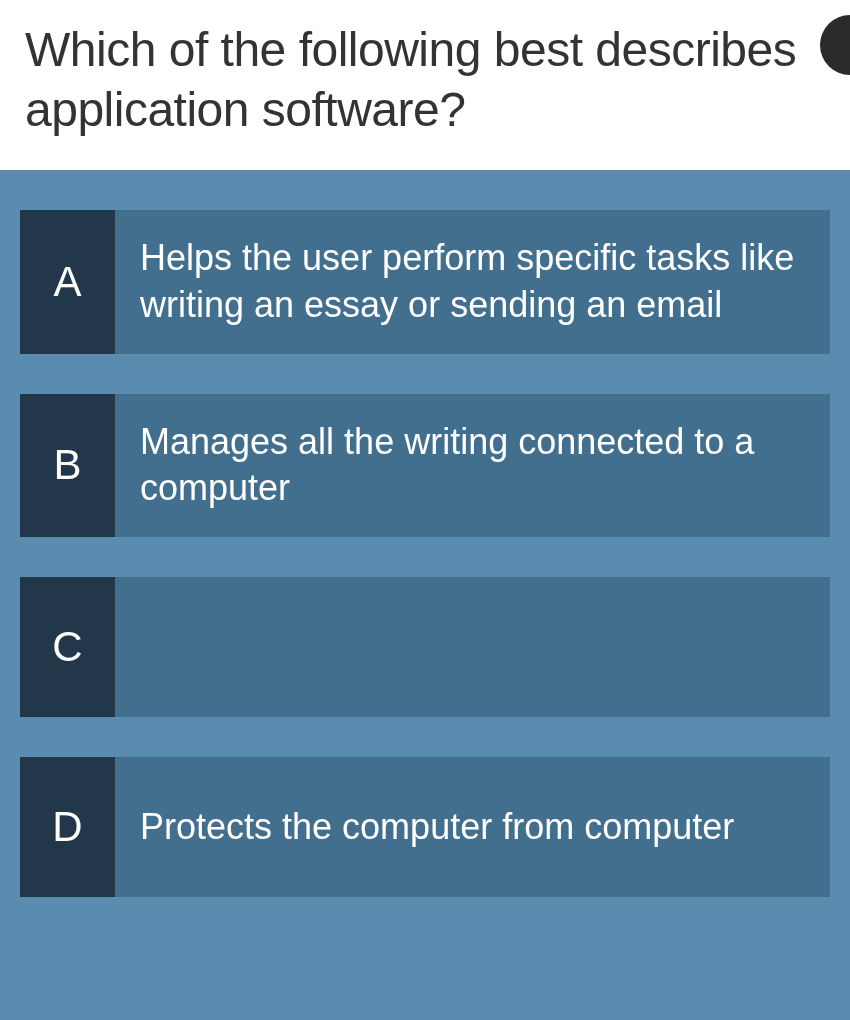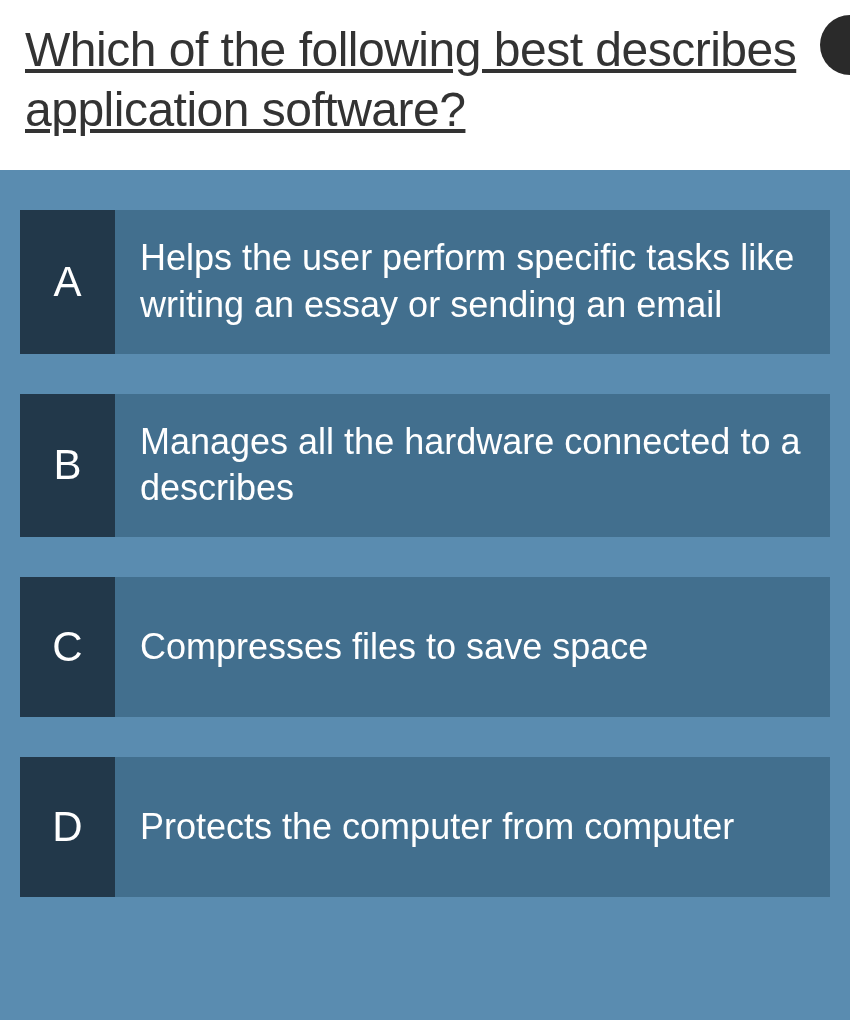--- a/index.html
+++ b/index.html
@@ -18,21 +18,20 @@
       background: #ffffff;
       padding: 20px 25px 30px 25px;
       position: relative;
     }
     .question-text {
       font-size: 48px;
       line-height: 1.25;
       color: #333333;
       font-weight: 400;
       letter-spacing: -0.5px;
-      text-decoration: underline;
     }
     .corner-circle {
       position: absolute;
       top: 15px;
       right: -30px;
       width: 60px;
       height: 60px;
       background: #2a2a2a;
       border-radius: 50%;
     }
@@ -82,23 +81,22 @@
   <div class="corner-circle"></div>
 </div>
 
 <div class="options-container">
   <div class="option">
     <div class="option-letter">A</div>
     <div class="option-text">Helps the user perform specific tasks like writing an essay or sending an email</div>
   </div>
   <div class="option">
     <div class="option-letter">B</div>
-    <div class="option-text">Manages all the hardware connected to a describes</div>
+    <div class="option-text">Manages all the writing connected to a computer</div>
   </div>
   <div class="option">
     <div class="option-letter">C</div>
-    <div class="option-text">Compresses files to save space</div>
   </div>
   <div class="option">
     <div class="option-letter">D</div>
     <div class="option-text">Protects the computer from computer</div>
   </div>
 </div>
 
 </body></html>

